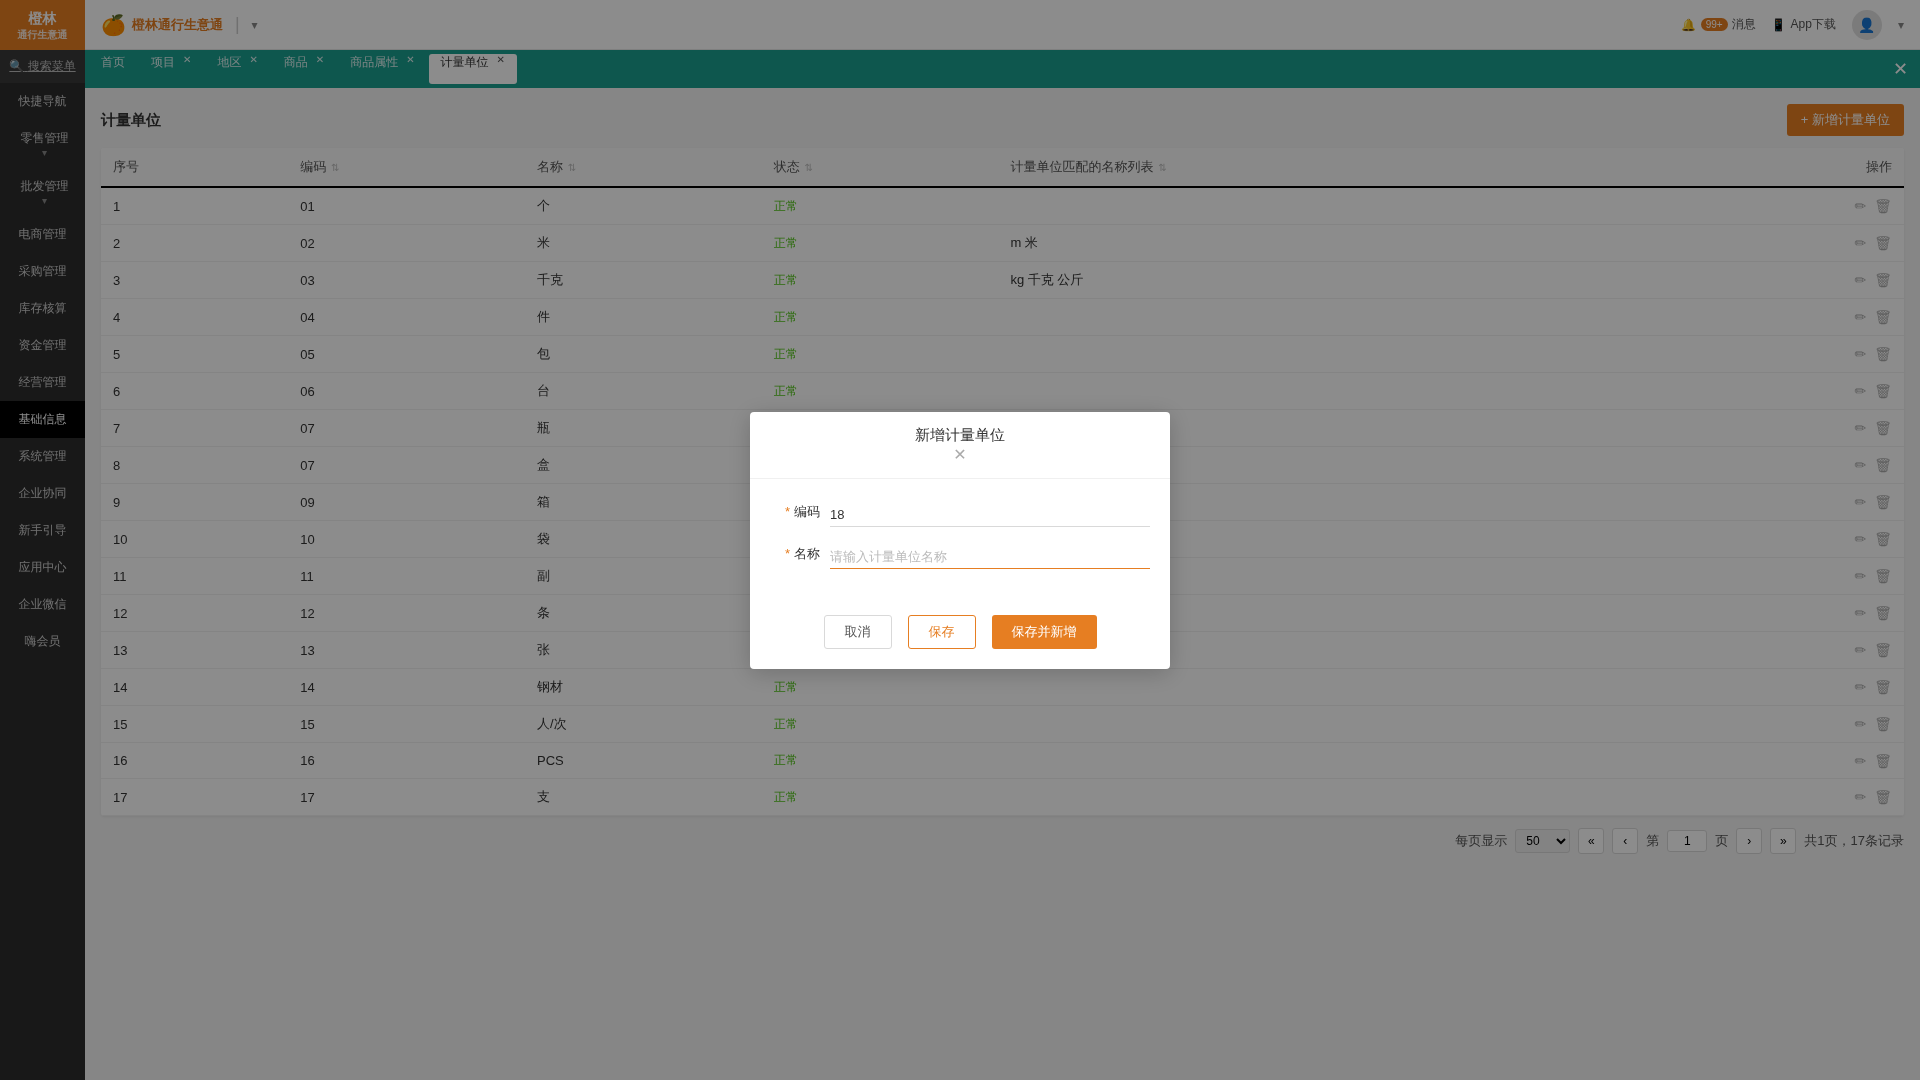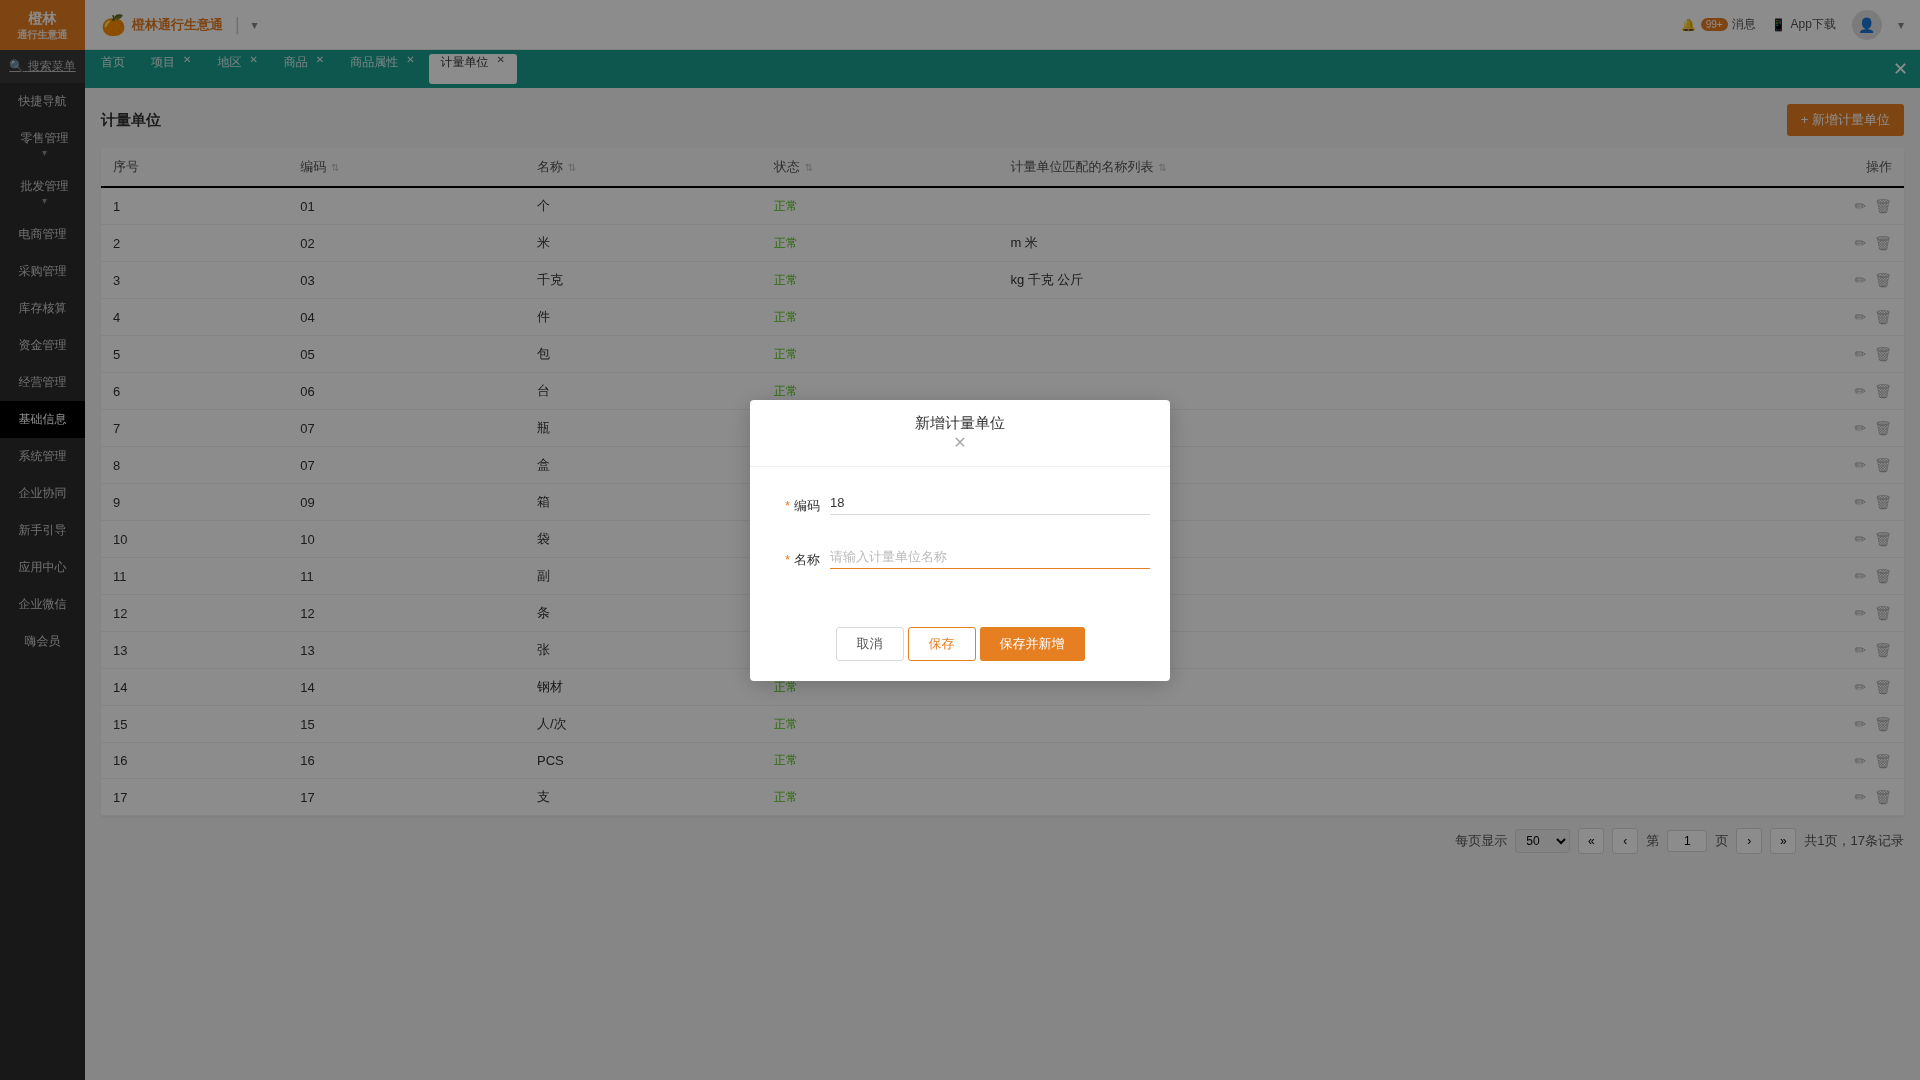--- a/index.html
+++ b/index.html
@@ -237,22 +237,22 @@
       display: flex;
       align-items: center;
       justify-content: space-between;
       flex-direction: column;
     }
     .modal-title { font-size: 15px; font-weight: 500; color: #333; }
     .modal-close { cursor: pointer; color: #aaa; font-size: 16px; }
     .modal-body { padding: 24px 20px 16px; }
     .form-row {
       display: flex;
-      align-items: flex-end;
-      margin-bottom: 30px;
+      align-items: flex-start;
+      margin-bottom: 18px;
     }
     .form-label {
       width: 60px;
       text-align: right;
       padding-right: 10px;
       font-size: 13px;
       color: #333;
       flex-shrink: 0;
     }
     .form-required { color: #e67e22; margin-right: 4px; }
@@ -264,21 +264,21 @@
       font-size: 13px;
       outline: none;
       color: #333;
     }
     .form-input.focused { border-bottom-color: #e67e22; }
     .form-input::placeholder { color: #bbb; }
     .modal-footer {
       padding: 12px 20px 20px;
       display: flex;
       justify-content: center;
-      gap: 4px;
+      gap: 16px;
     }
     .btn-cancel {
       border: 1px solid #d9d9d9;
       background: white;
       color: #555;
       padding: 7px 20px;
       border-radius: 3px;
       cursor: pointer;
       font-size: 13px;
     }

